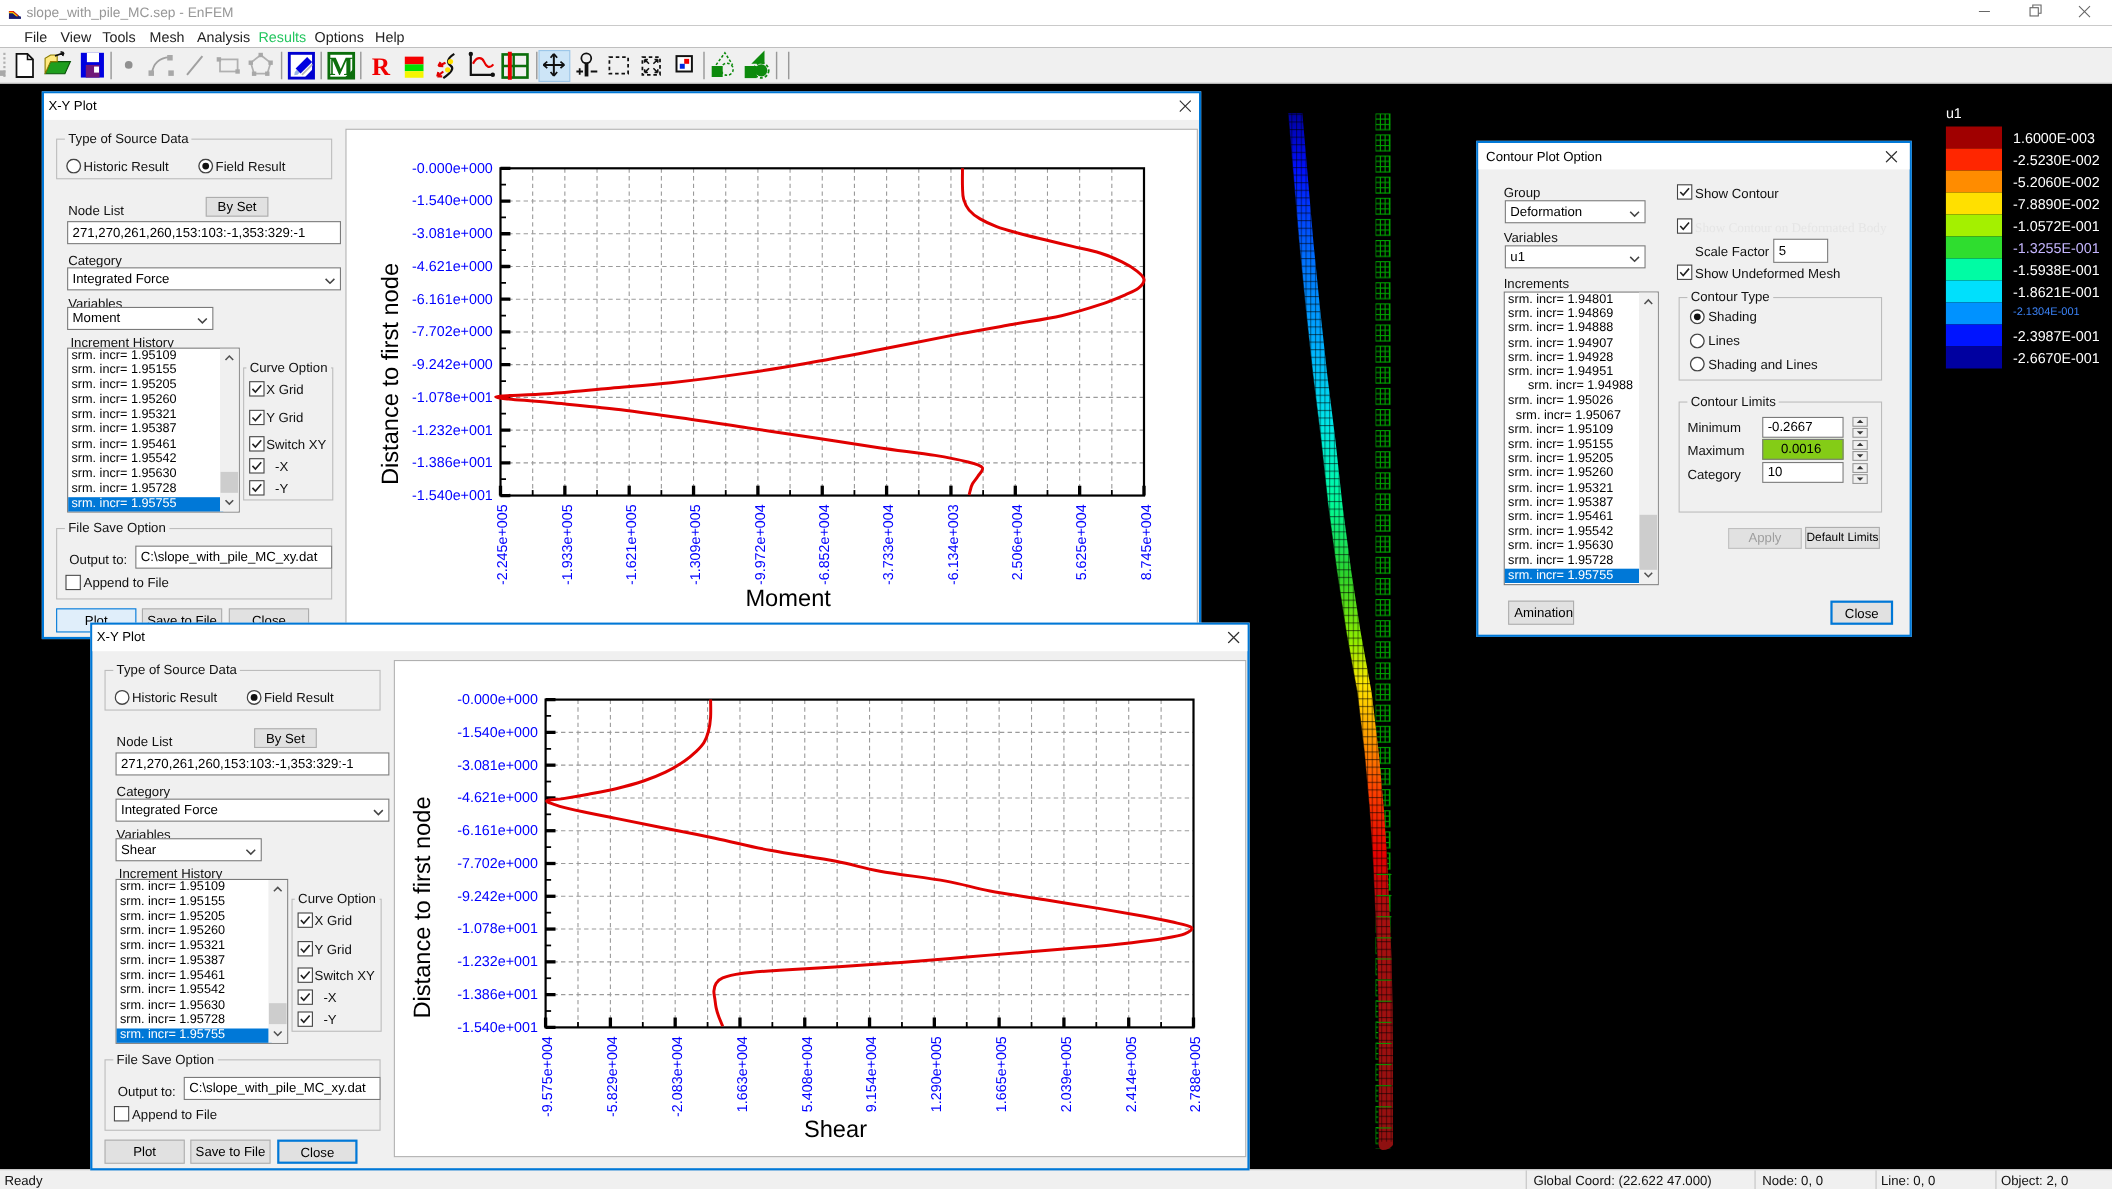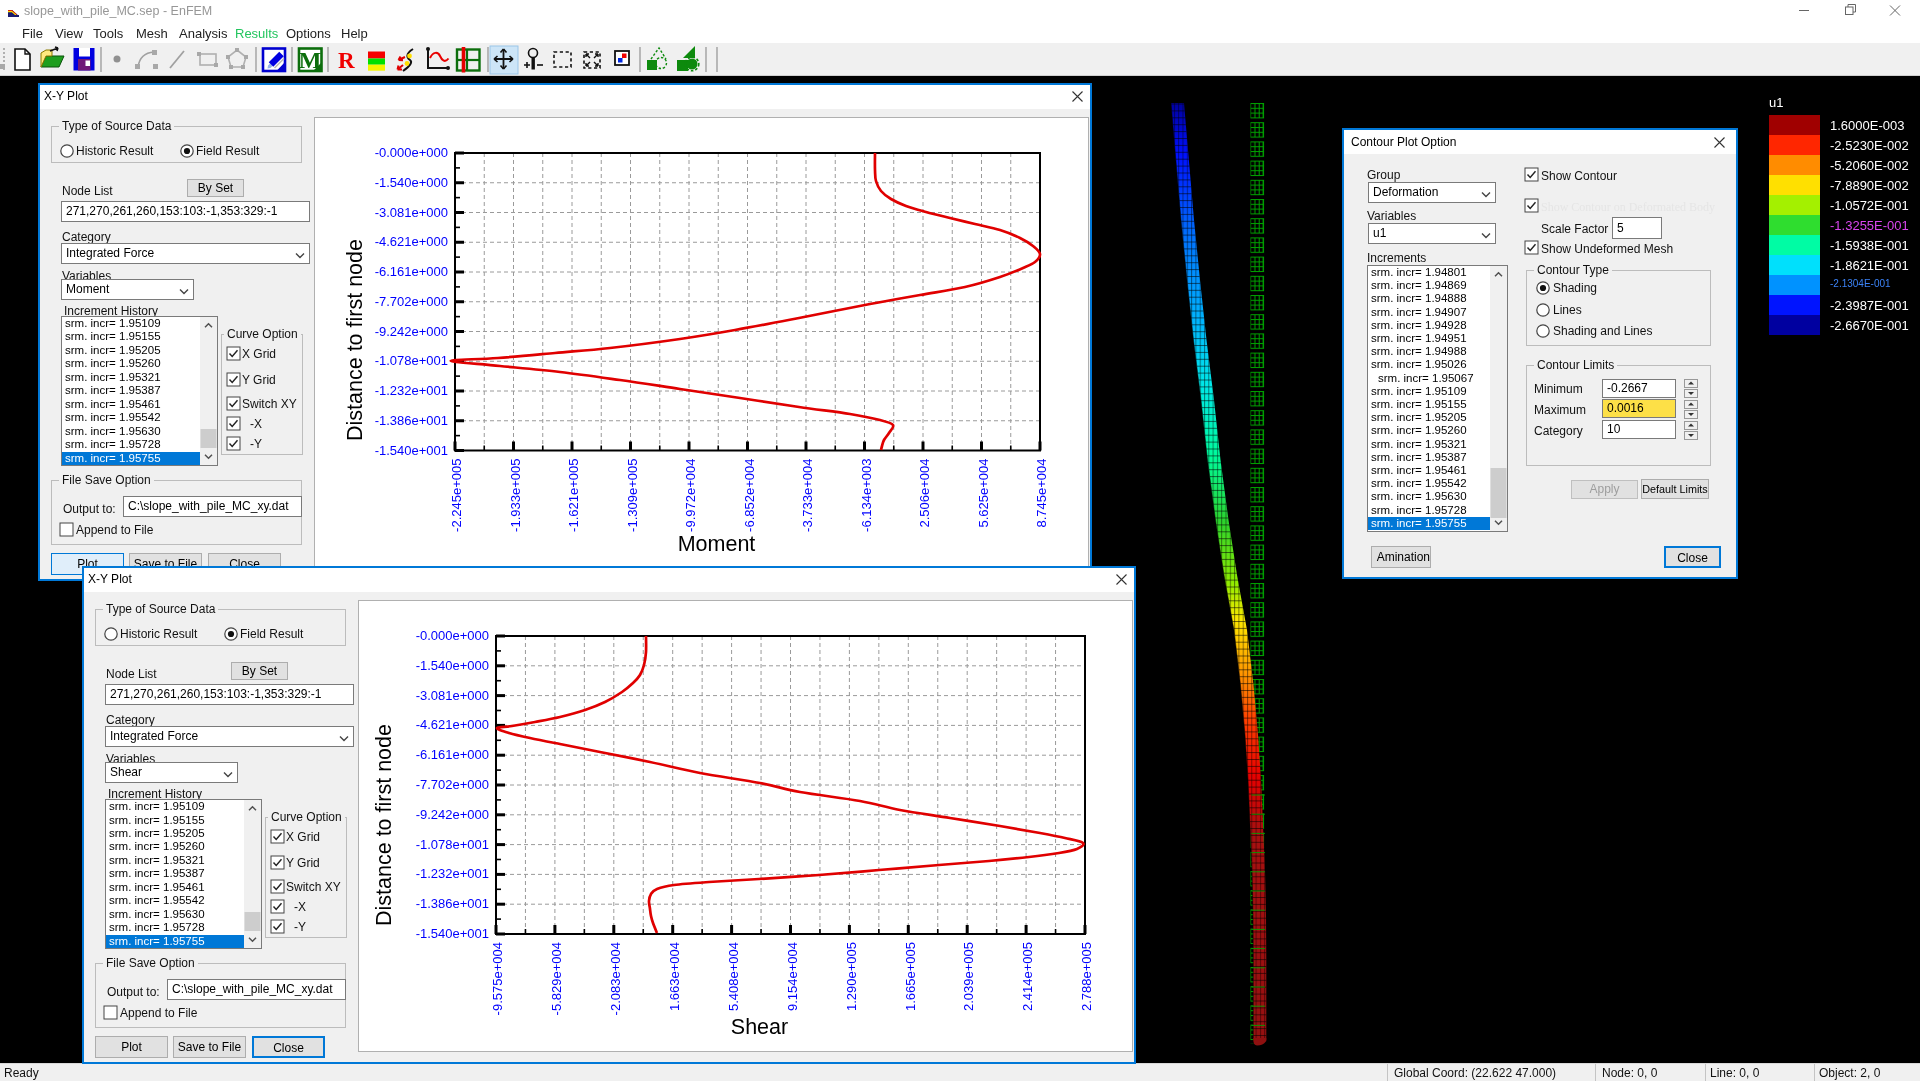--- a/index.html
+++ b/index.html
@@ -135,21 +135,21 @@
 <div style="left:1769px;top:235px;width:51px;height:20px;background:#00fca4"></div>
 <div style="left:1769px;top:255px;width:51px;height:20px;background:#00e0fc"></div>
 <div style="left:1769px;top:275px;width:51px;height:20px;background:#0092ff"></div>
 <div style="left:1769px;top:295px;width:51px;height:20px;background:#0014ff"></div>
 <div style="left:1769px;top:315px;width:51px;height:20px;background:#0000a0"></div>
 <div style="left:1830px;top:118px;font-size:13px;color:#fff">1.6000E-003</div>
 <div style="left:1830px;top:138px;font-size:13px;color:#fff">-2.5230E-002</div>
 <div style="left:1830px;top:158px;font-size:13px;color:#fff">-5.2060E-002</div>
 <div style="left:1830px;top:178px;font-size:13px;color:#fff">-7.8890E-002</div>
 <div style="left:1830px;top:198px;font-size:13px;color:#fff">-1.0572E-001</div>
-<div style="left:1830px;top:218px;font-size:13px;color:#d946ef">-1.3255E-001</div>
+<div style="left:1830px;top:218px;font-size:13px;color:#c4b5fd">-1.3255E-001</div>
 <div style="left:1830px;top:238px;font-size:13px;color:#fff">-1.5938E-001</div>
 <div style="left:1830px;top:258px;font-size:13px;color:#fff">-1.8621E-001</div>
 <div style="left:1830px;top:278px;font-size:10px;color:#3b82f6">-2.1304E-001</div>
 <div style="left:1830px;top:298px;font-size:13px;color:#fff">-2.3987E-001</div>
 <div style="left:1830px;top:318px;font-size:13px;color:#fff">-2.6670E-001</div>
 <svg style="position:absolute;left:1140px;top:85px" width="160" height="975" viewBox="1140 85 160 975">
     <defs>
       <linearGradient id="pg" x1="0" y1="103" x2="0" y2="1044" gradientUnits="userSpaceOnUse">
         <stop offset="0" stop-color="#0000a0"></stop>
         <stop offset="0.055" stop-color="#0010ff"></stop>
@@ -593,21 +593,21 @@
     <path d="M1,1.5 L5,5.5 L9,1.5" fill="none" stroke="#444" stroke-width="1.4"></path>
   </svg>
 <div style="position:absolute;left:1367px;top:251px;font-size:12px;color:#111;white-space:nowrap;">Increments</div>
 <div style="position:absolute;left:1367px;top:265px;width:141px;height:267px;background:#fff;border:1px solid #7a7a7a;box-sizing:border-box"></div>
 <div style="position:absolute;left:1368px;top:266.0px;width:122px;height:13.2px;color:#000;font-size:11.5px;line-height:13.2px;padding-left:3px;white-space:nowrap">srm. incr= 1.94801</div>
 <div style="position:absolute;left:1368px;top:279.2px;width:122px;height:13.2px;color:#000;font-size:11.5px;line-height:13.2px;padding-left:3px;white-space:nowrap">srm. incr= 1.94869</div>
 <div style="position:absolute;left:1368px;top:292.4px;width:122px;height:13.2px;color:#000;font-size:11.5px;line-height:13.2px;padding-left:3px;white-space:nowrap">srm. incr= 1.94888</div>
 <div style="position:absolute;left:1368px;top:305.6px;width:122px;height:13.2px;color:#000;font-size:11.5px;line-height:13.2px;padding-left:3px;white-space:nowrap">srm. incr= 1.94907</div>
 <div style="position:absolute;left:1368px;top:318.8px;width:122px;height:13.2px;color:#000;font-size:11.5px;line-height:13.2px;padding-left:3px;white-space:nowrap">srm. incr= 1.94928</div>
 <div style="position:absolute;left:1368px;top:332.0px;width:122px;height:13.2px;color:#000;font-size:11.5px;line-height:13.2px;padding-left:3px;white-space:nowrap">srm. incr= 1.94951</div>
-<div style="position:absolute;left:1368px;top:345.2px;width:122px;height:13.2px;color:#000;font-size:11.5px;line-height:13.2px;padding-left:3px;white-space:nowrap">srm. incr= 1.94988</div>
+<div style="position:absolute;left:1368px;top:345.2px;width:122px;height:13.2px;color:#000;font-size:11.5px;line-height:13.2px;padding-left:21px;white-space:nowrap">srm. incr= 1.94988</div>
 <div style="position:absolute;left:1368px;top:358.4px;width:122px;height:13.2px;color:#000;font-size:11.5px;line-height:13.2px;padding-left:3px;white-space:nowrap">srm. incr= 1.95026</div>
 <div style="position:absolute;left:1368px;top:371.6px;width:122px;height:13.2px;color:#000;font-size:11.5px;line-height:13.2px;padding-left:10px;white-space:nowrap">srm. incr= 1.95067</div>
 <div style="position:absolute;left:1368px;top:384.8px;width:122px;height:13.2px;color:#000;font-size:11.5px;line-height:13.2px;padding-left:3px;white-space:nowrap">srm. incr= 1.95109</div>
 <div style="position:absolute;left:1368px;top:398.0px;width:122px;height:13.2px;color:#000;font-size:11.5px;line-height:13.2px;padding-left:3px;white-space:nowrap">srm. incr= 1.95155</div>
 <div style="position:absolute;left:1368px;top:411.2px;width:122px;height:13.2px;color:#000;font-size:11.5px;line-height:13.2px;padding-left:3px;white-space:nowrap">srm. incr= 1.95205</div>
 <div style="position:absolute;left:1368px;top:424.4px;width:122px;height:13.2px;color:#000;font-size:11.5px;line-height:13.2px;padding-left:3px;white-space:nowrap">srm. incr= 1.95260</div>
 <div style="position:absolute;left:1368px;top:437.6px;width:122px;height:13.2px;color:#000;font-size:11.5px;line-height:13.2px;padding-left:3px;white-space:nowrap">srm. incr= 1.95321</div>
 <div style="position:absolute;left:1368px;top:450.8px;width:122px;height:13.2px;color:#000;font-size:11.5px;line-height:13.2px;padding-left:3px;white-space:nowrap">srm. incr= 1.95387</div>
 <div style="position:absolute;left:1368px;top:464.0px;width:122px;height:13.2px;color:#000;font-size:11.5px;line-height:13.2px;padding-left:3px;white-space:nowrap">srm. incr= 1.95461</div>
 <div style="position:absolute;left:1368px;top:477.2px;width:122px;height:13.2px;color:#000;font-size:11.5px;line-height:13.2px;padding-left:3px;white-space:nowrap">srm. incr= 1.95542</div>
@@ -650,21 +650,21 @@
 <div style="position:absolute;left:1553px;top:303px;font-size:12px;color:#111;white-space:nowrap;">Lines</div>
 <svg style="position:absolute;left:1536px;top:324px" width="16" height="14" viewBox="0 0 16 14">
     <circle cx="7" cy="7" r="6.2" fill="#fff" stroke="#444" stroke-width="1.2"></circle>
   </svg>
 <div style="position:absolute;left:1553px;top:324px;font-size:12px;color:#111;white-space:nowrap;">Shading and Lines</div>
 <div style="position:absolute;left:1526px;top:365px;width:185px;height:101px;border:1px solid #bcbcbc;box-sizing:border-box"></div>
 <div style="position:absolute;left:1534px;top:358px;background:#f0f0f0;padding:0 3px;font-size:12px;color:#111">Contour Limits</div>
 <div style="position:absolute;left:1534px;top:382px;font-size:12px;color:#111;white-space:nowrap;">Minimum</div>
 <div style="position:absolute;left:1602px;top:379px;width:74px;height:19px;background:#fff;border:1px solid #7a7a7a;box-sizing:border-box;font-size:12px;line-height:17px;padding-left:4px;white-space:nowrap;overflow:hidden">-0.2667</div>
 <div style="position:absolute;left:1534px;top:403px;font-size:12px;color:#111;white-space:nowrap;">Maximum</div>
-<div style="position:absolute;left:1602px;top:399px;width:74px;height:19px;background:#fde047;border:1px solid #7a7a7a;box-sizing:border-box;font-size:12px;line-height:17px;padding-left:4px;white-space:nowrap;overflow:hidden">0.0016</div>
+<div style="position:absolute;left:1602px;top:399px;width:74px;height:19px;background:#84cc16;border:1px solid #7a7a7a;box-sizing:border-box;font-size:12px;line-height:17px;padding-left:16px;white-space:nowrap;overflow:hidden">0.0016</div>
 <div style="position:absolute;left:1534px;top:424px;font-size:12px;color:#111;white-space:nowrap;">Category</div>
 <div style="position:absolute;left:1602px;top:420px;width:74px;height:19px;background:#fff;border:1px solid #7a7a7a;box-sizing:border-box;font-size:12px;line-height:17px;padding-left:4px;white-space:nowrap;overflow:hidden">10</div>
 <div style="position:absolute;left:1684px;top:379px;width:14px;height:9px;background:#f0f0f0;border:1px solid #999;box-sizing:border-box"></div>
 <div style="position:absolute;left:1684px;top:389px;width:14px;height:9px;background:#f0f0f0;border:1px solid #999;box-sizing:border-box"></div>
 <svg style="position:absolute;left:1684px;top:379px" width="14" height="19" viewBox="0 0 14 19">
     <path d="M4,5.5 L7,2.5 L10,5.5 Z" fill="#333"></path>
     <path d="M4,13 L7,16 L10,13 Z" fill="#333"></path>
   </svg>
 <div style="position:absolute;left:1684px;top:400px;width:14px;height:9px;background:#f0f0f0;border:1px solid #999;box-sizing:border-box"></div>
 <div style="position:absolute;left:1684px;top:410px;width:14px;height:9px;background:#f0f0f0;border:1px solid #999;box-sizing:border-box"></div>

